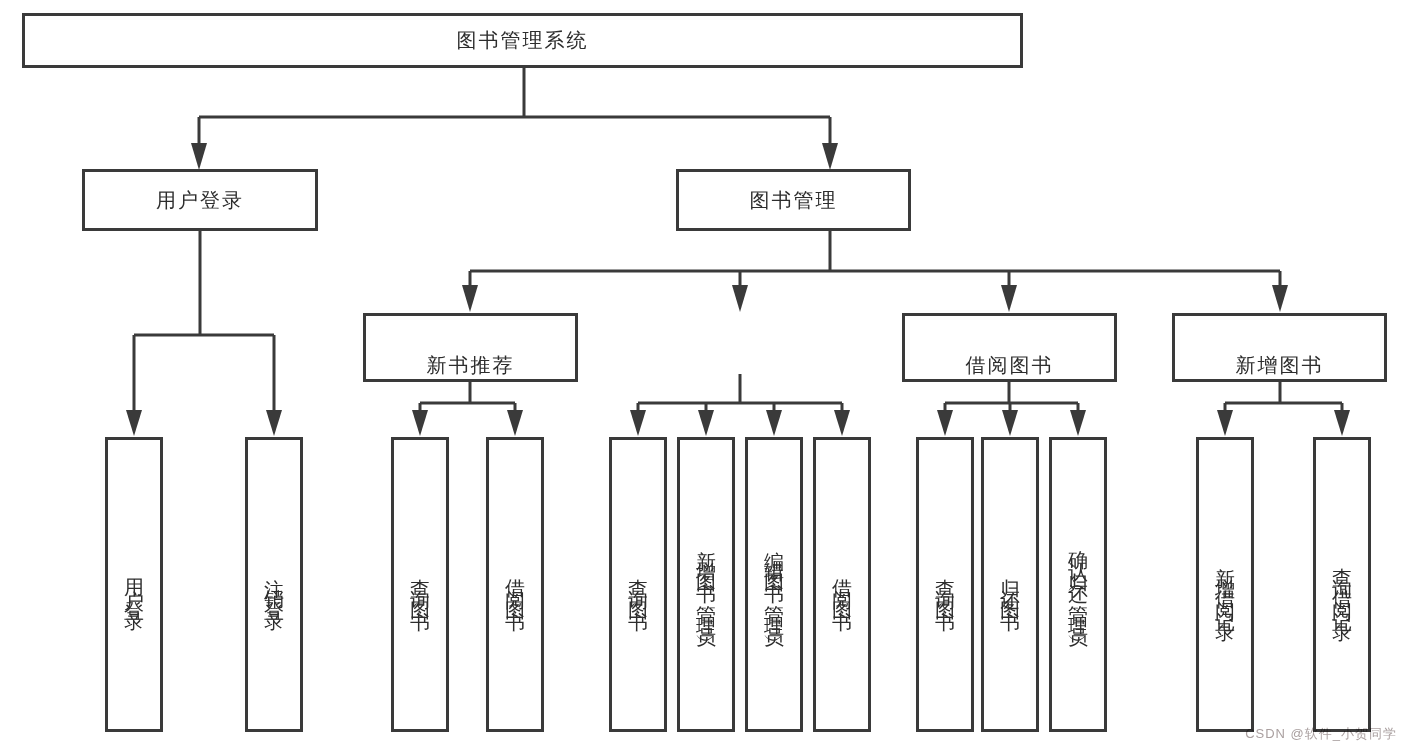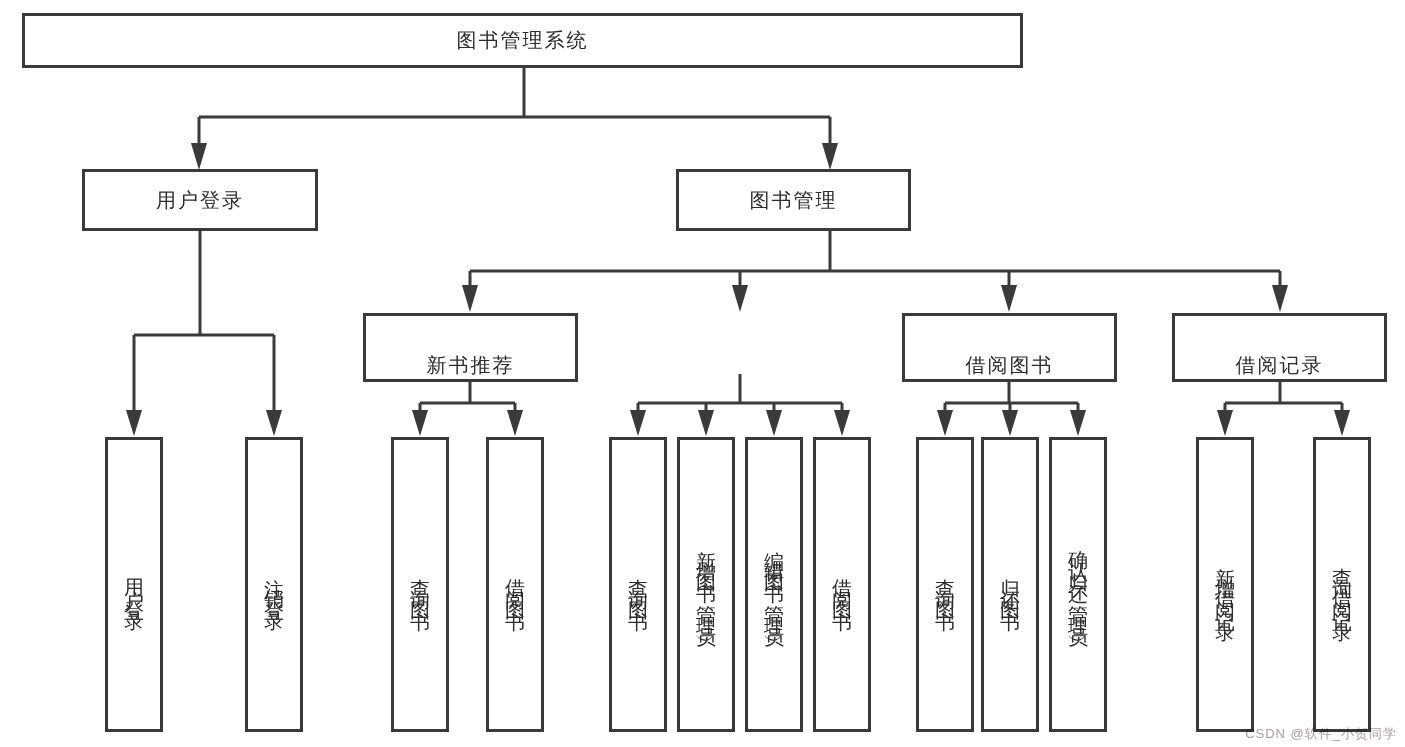--- a/index.html
+++ b/index.html
@@ -121,21 +121,21 @@
     <span>图书管理</span>
   </div>
 
   <div class="node lvl3" style="left:363px">
     <span>新书推荐</span>
   </div>
   <div class="node lvl3" style="left:902px">
     <span>借阅图书</span>
   </div>
   <div class="node lvl3" style="left:1172px">
-    <span>借阅记录</span>
+    <span>新增图书</span>
   </div>
 
   <div class="node leaf" style="left:105px">
     <span>用户登录</span>
   </div>
   <div class="node leaf" style="left:245px">
     <span>注销登录</span>
   </div>
   <div class="node leaf" style="left:391px">
     <span>查询图书</span>

